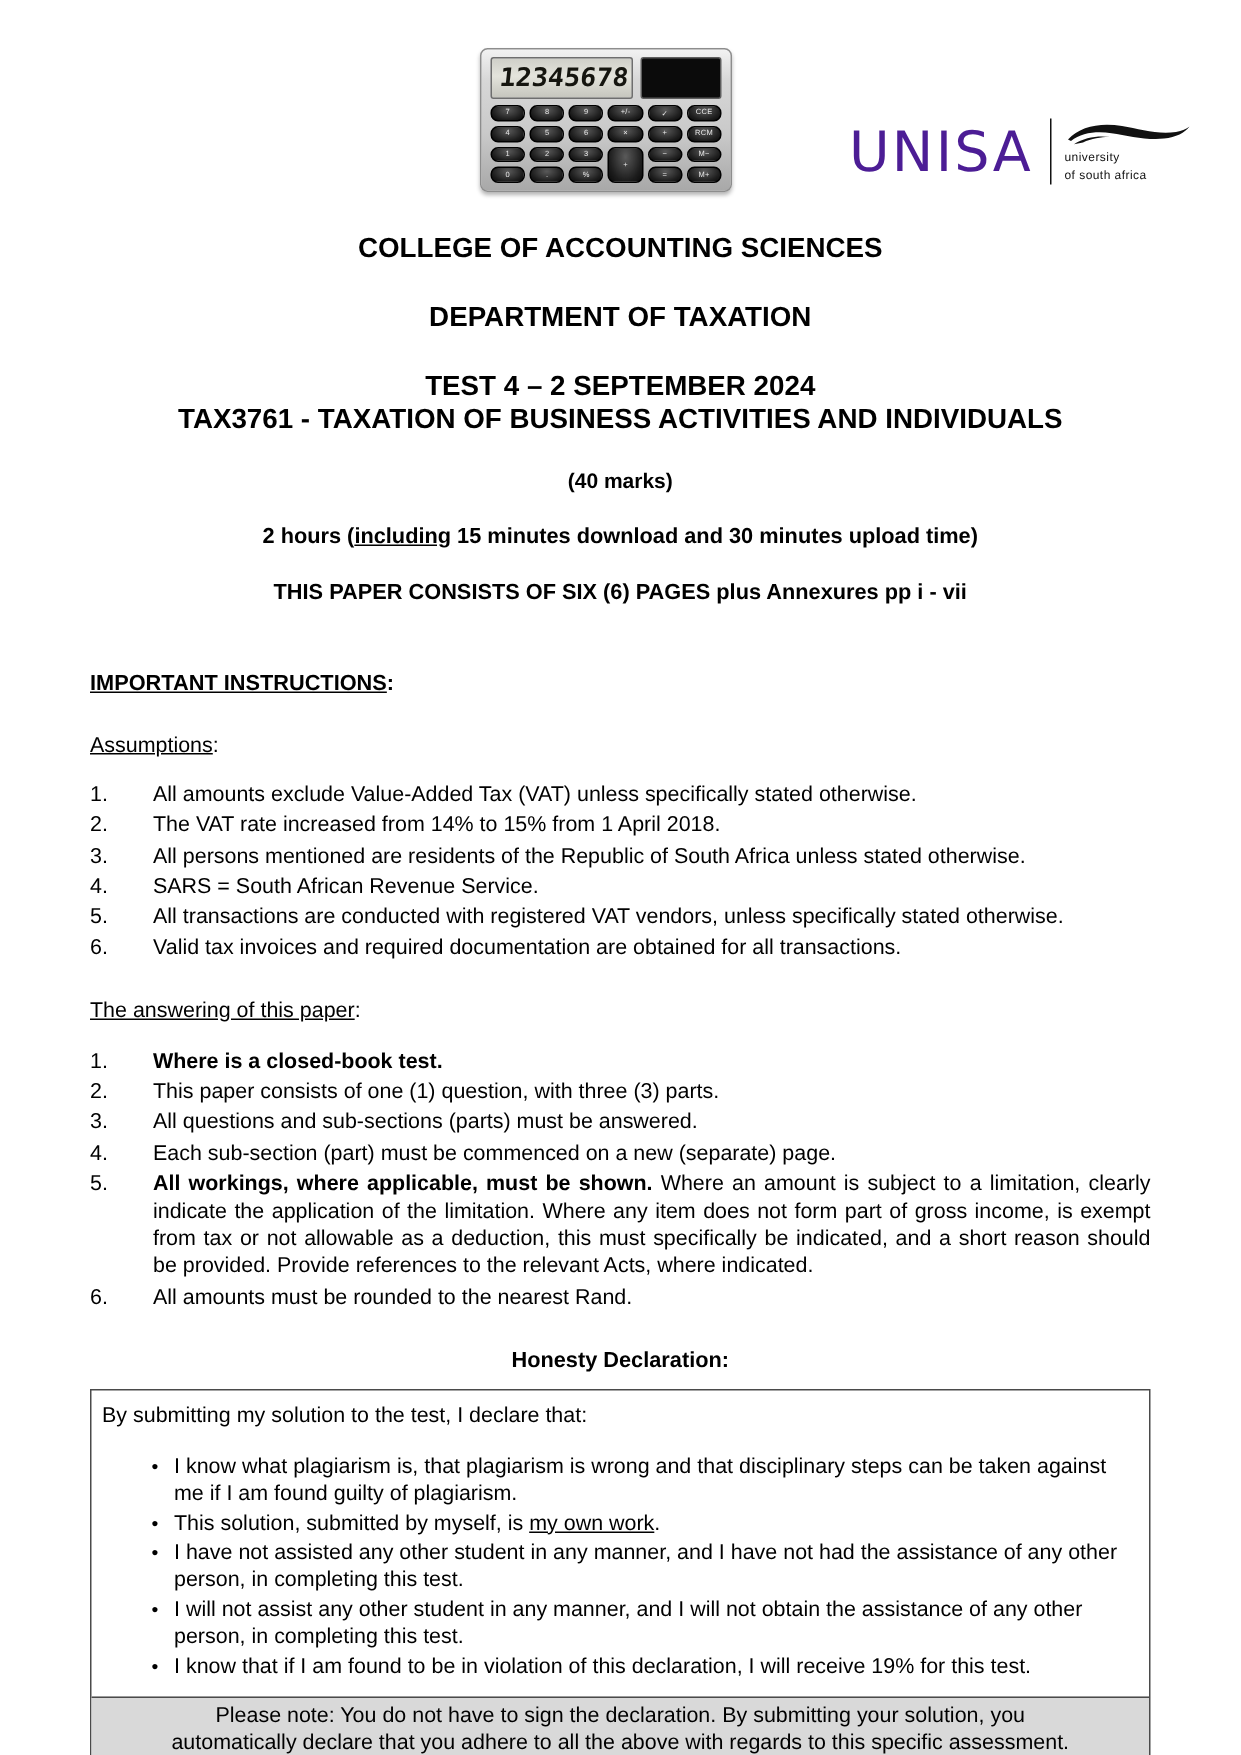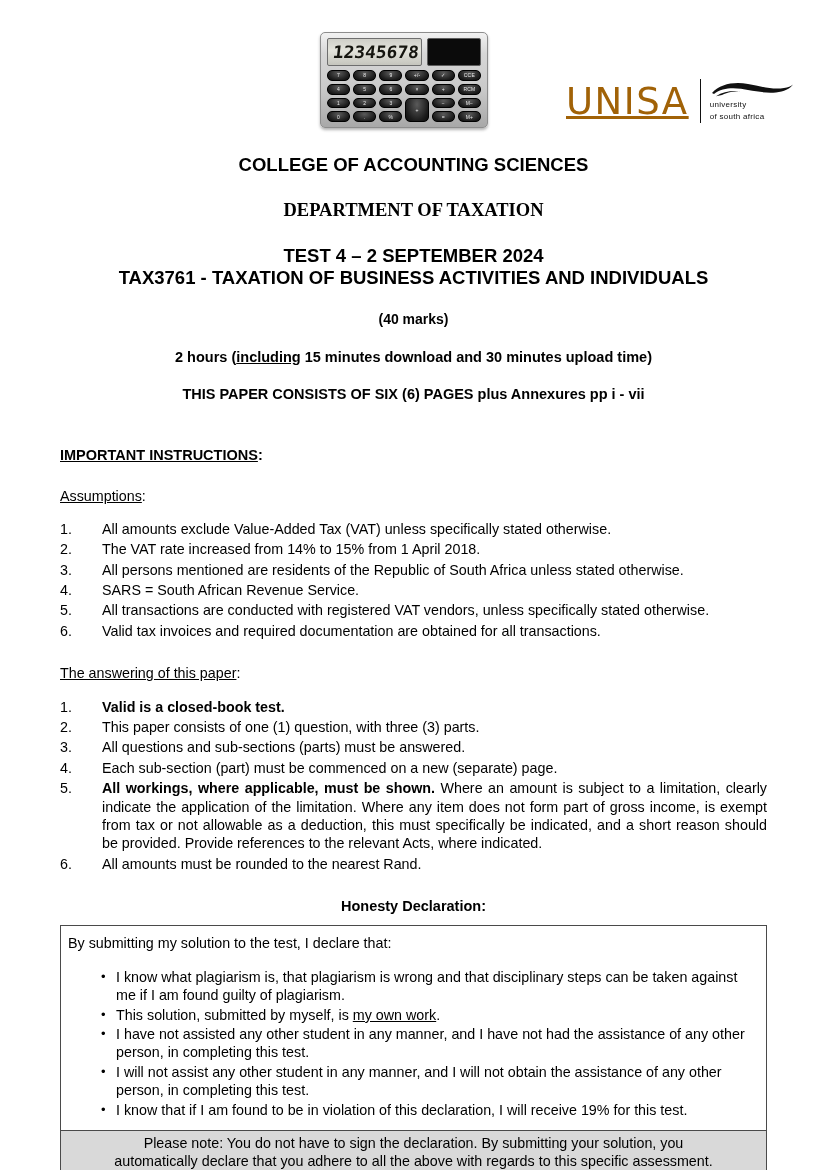--- a/index.html
+++ b/index.html
@@ -103,24 +103,23 @@
     left: 566px;
     top: 72px;
     display: flex;
     align-items: center;
     height: 58px;
   }
   .unisa-word {
     font-family: "DejaVu Sans", sans-serif;
     font-size: 37px;
     letter-spacing: 1.5px;
-    color: #a16207;
+    color: #4c1d95;
     line-height: 1;
     font-weight: 400;
-    text-decoration: underline;
   }
   .unisa-divider {
     width: 1px;
     height: 44px;
     background: #111;
     margin: 0 9px 0 11px;
   }
   .unisa-right {
     display: flex;
     flex-direction: column;
@@ -144,21 +143,21 @@
   
   .titles {
     text-align: center;
     margin-top: 14px;
   }
   .t-line {
     font-weight: bold;
     color: #000;
   }
   .t1 { font-size: 18.5px; margin-bottom: 24px; }
-  .t2 { font-size: 18.5px; margin-bottom: 24px; font-family: Liberation Serif, serif; }
+  .t2 { font-size: 18.5px; margin-bottom: 24px; }
   .t3 { font-size: 18.5px; }
   .t4 { font-size: 18.5px; margin-bottom: 22px; }
   .t5 { font-size: 14px; margin-bottom: 22px; }
   .t6 { font-size: 14.5px; margin-bottom: 21px; }
   .t7 { font-size: 14.5px; margin-bottom: 0; }
 
   u.plain { text-decoration: underline; }
 
   
   .content {
@@ -357,21 +356,21 @@
         <div class="num">6.</div>
         <div class="txt">Valid tax invoices and required documentation are obtained for all transactions.</div>
       </div>
     </div>
 
     <div class="sub-head"><span class="uline">The answering of this paper</span><span>:</span></div>
 
     <div class="num-list">
       <div class="num-item">
         <div class="num">1.</div>
-        <div class="txt"><span class="bold">Valid is a closed-book test.</span><span></span></div>
+        <div class="txt"><span class="bold">Where is a closed-book test.</span><span></span></div>
       </div>
       <div class="num-item">
         <div class="num">2.</div>
         <div class="txt"><span class="bold"></span><span>This paper consists of one (1) question, with three (3) parts.</span></div>
       </div>
       <div class="num-item">
         <div class="num">3.</div>
         <div class="txt"><span class="bold"></span><span>All questions and sub-sections (parts) must be answered.</span></div>
       </div>
       <div class="num-item">

